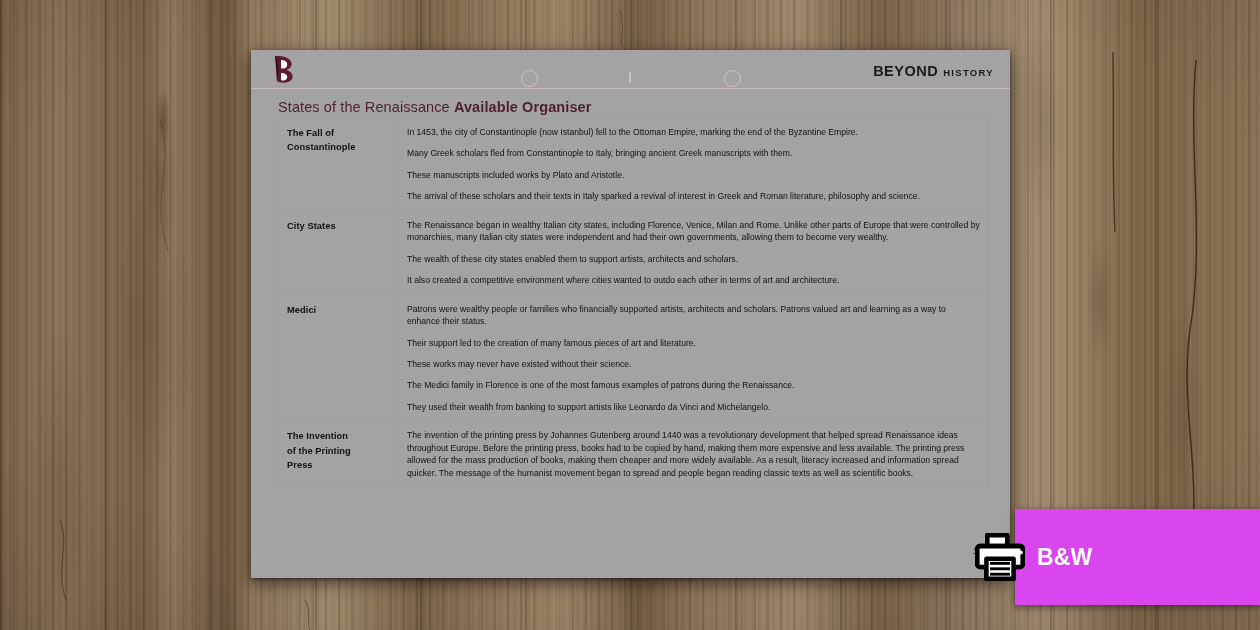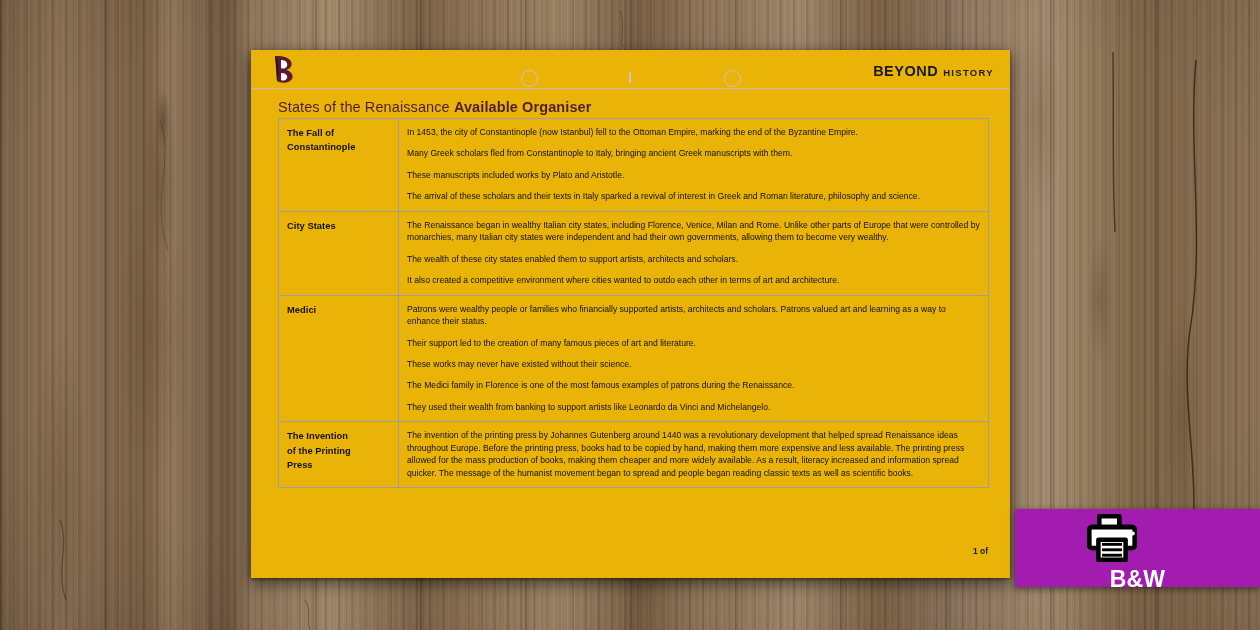--- a/index.html
+++ b/index.html
@@ -81,21 +81,21 @@
       radial-gradient(ellipse 120% 110% at 50% 45%, rgba(0,0,0,0) 45%, rgba(0,0,0,.26) 100%);
   }
 
   
   #page {
     position: absolute;
     left: 251px;
     top: 50px;
     width: 759px;
     height: 528px;
-    background: #eab308;
+    background: #a3a3a3;
     box-shadow: 0 5px 16px rgba(0,0,0,.55), 0 1px 3px rgba(0,0,0,.45);
   }
 
   
   #page-header {
     position: relative;
     height: 38px;
     border-bottom: 1.5px solid #cdb6be;
   }
   #brand-b {
@@ -193,26 +193,25 @@
     font-weight: bold;
     color: #222;
   }
 
   
   #bw-badge {
     position: absolute;
     left: 1015px;
     top: 509px;
     width: 245px;
-    height: 78px;
-    background: #a21caf;
+    height: 96px;
+    background: #d946ef;
     display: flex;
     align-items: center;
     box-shadow: 0 2px 7px rgba(0,0,0,.5);
-    flex-direction: column;
   }
   #printer-icon {
     width: 58px;
     height: 58px;
     margin-left: -44px;
     margin-right: 8px;
     flex: none;
     filter: drop-shadow(0 0 0 #000);
   }
   #bw-text { color: #ffffff; line-height: 1.05; }

